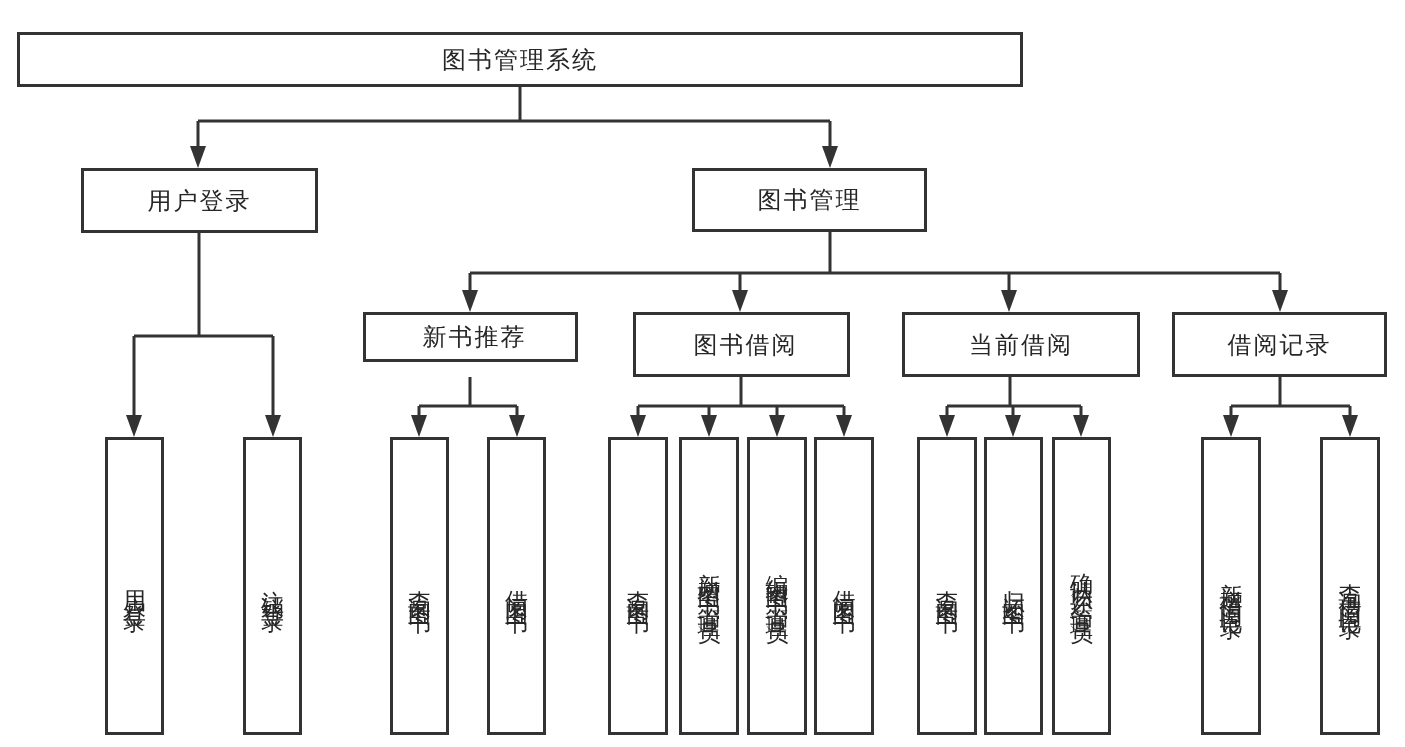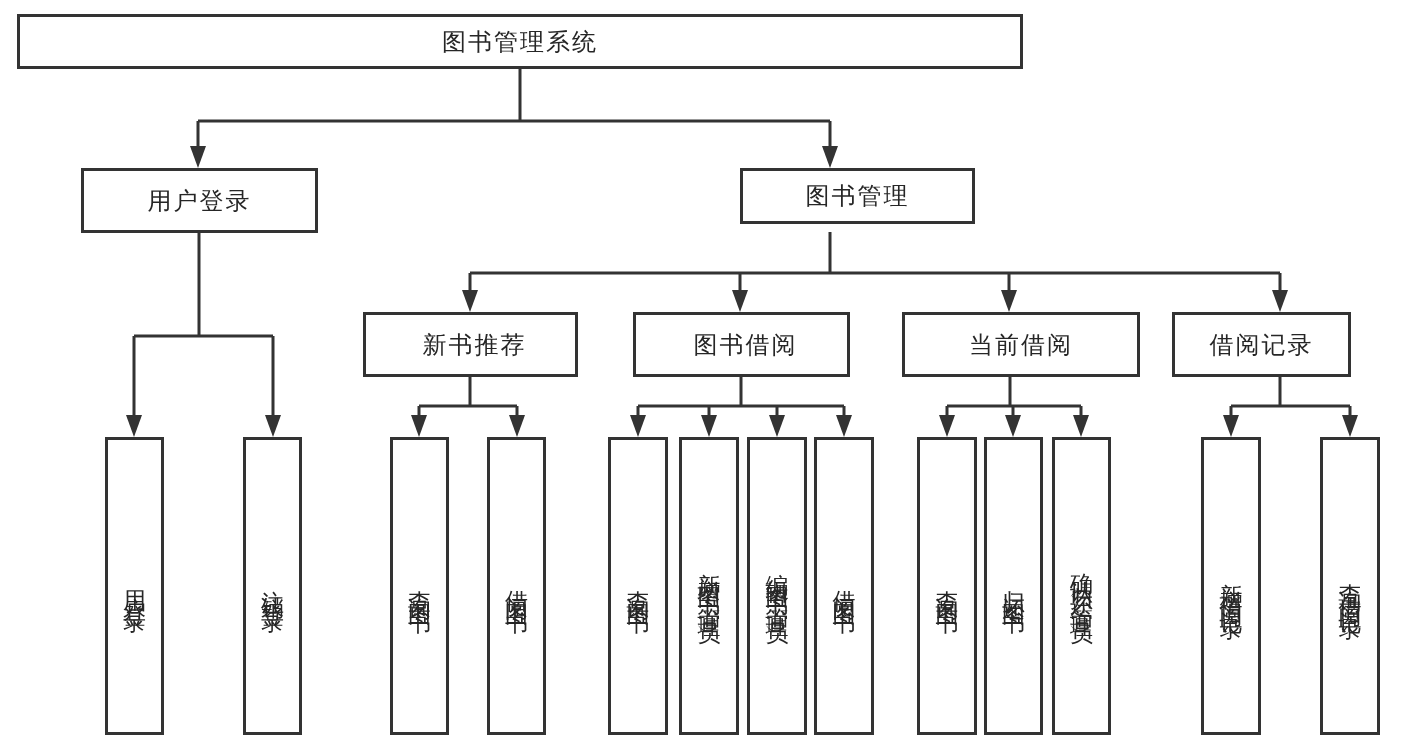--- a/index.html
+++ b/index.html
@@ -108,41 +108,41 @@
       <polygon points="1073,415 1089,415 1081,437"></polygon>
     </g>
 
     <g>
       <path d="M1280,377 V406 M1231,406 H1350 M1231,406 V416 M1350,406 V416"></path>
       <polygon points="1223,415 1239,415 1231,437"></polygon>
       <polygon points="1342,415 1358,415 1350,437"></polygon>
     </g>
   </svg>
 
-  <div class="node" style="left:17px; top:14px; width:1006px; height:55px;">
+  <div class="node" style="left:17px; top:32px; width:1006px; height:55px;">
     <span class="h-label">图书管理系统</span>
   </div>
 
   <div class="node" style="left:81px; top:168px; width:237px; height:65px;">
     <span class="h-label">用户登录</span>
   </div>
-  <div class="node" style="left:740px; top:168px; width:235px; height:56px;font-family:Liberation Serif, serif;">
+  <div class="node" style="left:692px; top:168px; width:235px; height:64px;font-family:Liberation Serif, serif;">
     <span class="h-label">图书管理</span>
   </div>
 
-  <div class="node" style="left:363px; top:312px; width:215px; height:65px;padding-left:8px;">
+  <div class="node" style="left:363px; top:312px; width:215px; height:50px;padding-left:8px;">
     <span class="h-label">新书推荐</span>
   </div>
   <div class="node" style="left:633px; top:312px; width:217px; height:65px;padding-left:8px;">
     <span class="h-label">图书借阅</span>
   </div>
   <div class="node" style="left:902px; top:312px; width:238px; height:65px;">
     <span class="h-label">当前借阅</span>
   </div>
-  <div class="node" style="left:1172px; top:312px; width:179px; height:65px;">
+  <div class="node" style="left:1172px; top:312px; width:215px; height:65px;">
     <span class="h-label">借阅记录</span>
   </div>
 
   <div class="node leaf" style="left:105px; top:437px; width:59px; height:298px;">
     <span class="v-label">用户登录</span>
   </div>
   <div class="node leaf" style="left:243px; top:437px; width:59px; height:298px;">
     <span class="v-label">注销登录</span>
   </div>
 

